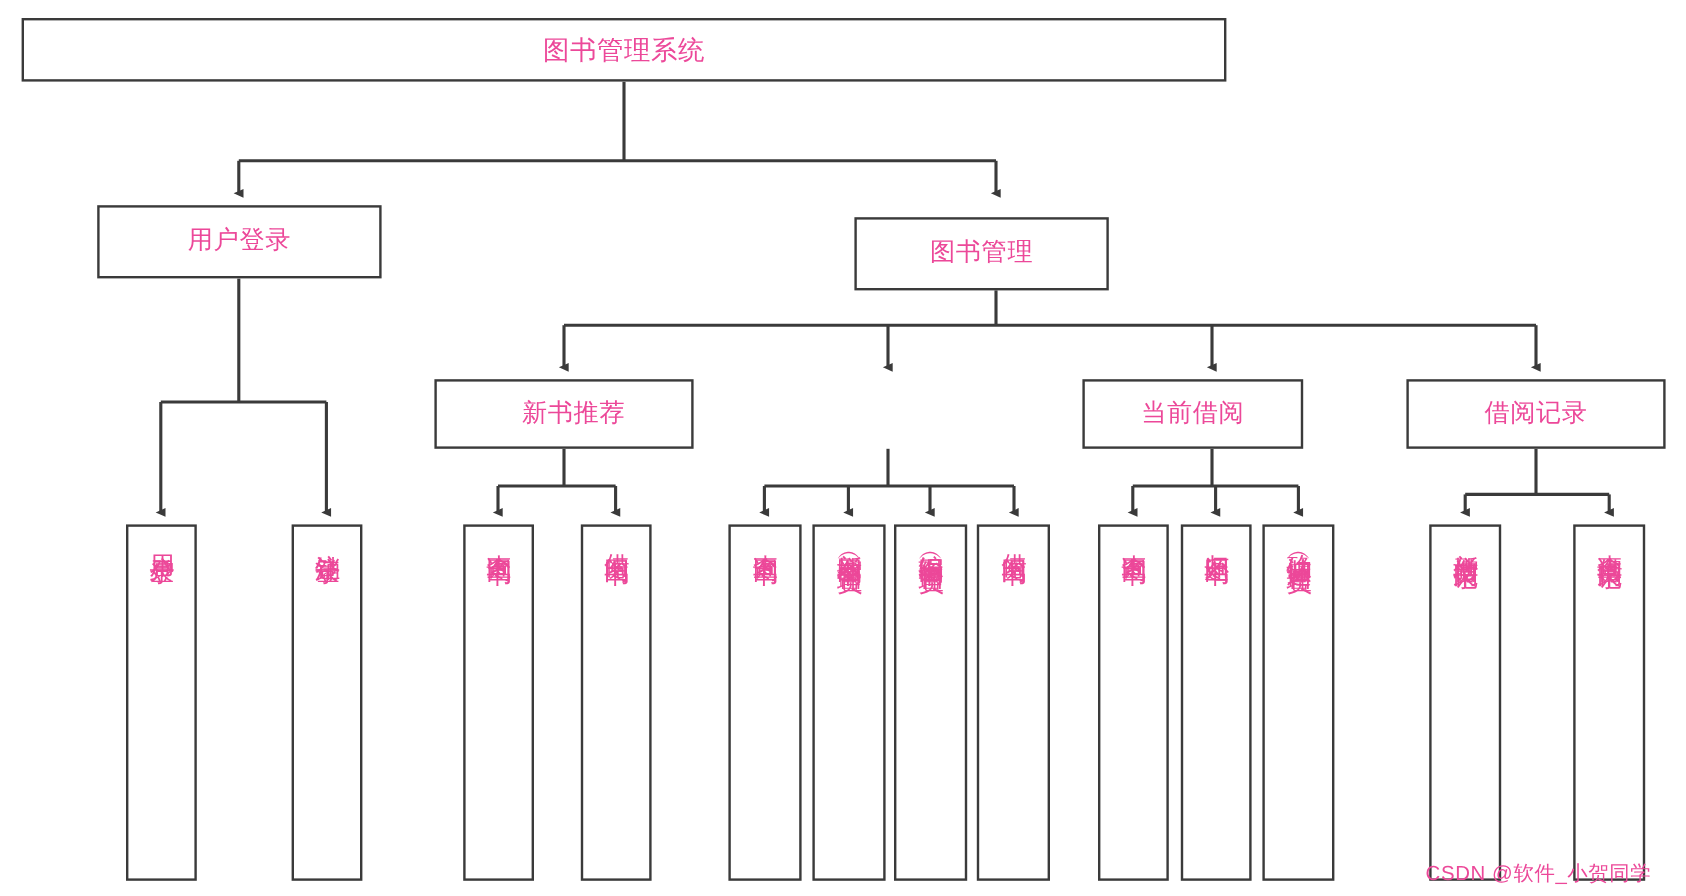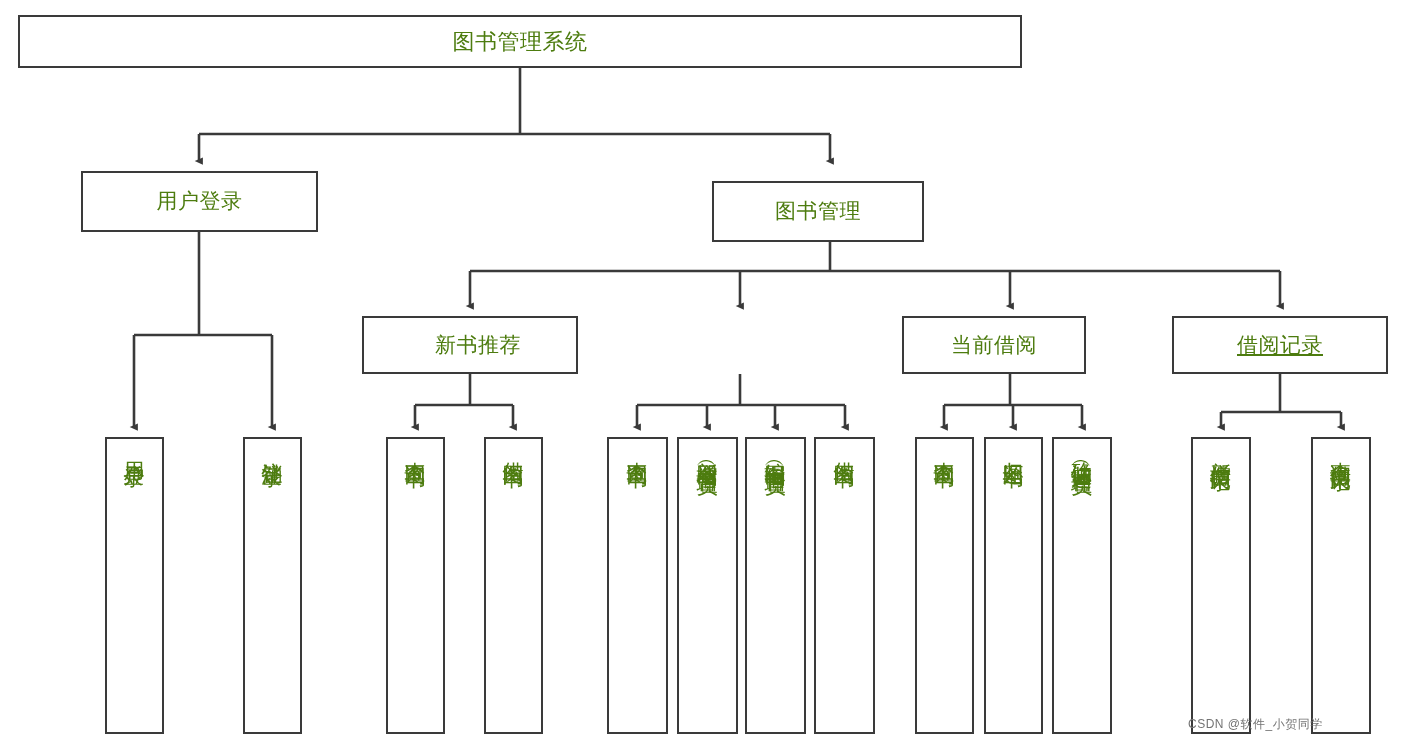--- a/index.html
+++ b/index.html
@@ -28,21 +28,21 @@
     pointer-events: none;
   }
   .node {
     position: absolute;
     box-sizing: border-box;
     background: #ffffff;
     border: 2.5px solid #3a3a3a;
     display: flex;
     align-items: center;
     justify-content: center;
-    color: #4d7c0f;
+    color: #ec4899;
   }
   .node .label {
     display: block;
     text-align: center;
     line-height: 1.18;
     letter-spacing: 0.5px;
   }
   .node.horizontal .label {
     writing-mode: horizontal-tb;
     font-size: 21px;
@@ -54,22 +54,22 @@
   .node.vertical .label {
     writing-mode: vertical-rl;
     text-orientation: upright;
     font-size: 21px;
     letter-spacing: 2px;
     line-height: 1;
   }
   .node.root .label { font-size: 22px; }
   .watermark {
     position: absolute;
-    color: #737373;
-    font-size: 12px;
+    color: #ec4899;
+    font-size: 17px;
     letter-spacing: 0.5px;
     white-space: nowrap;
     user-select: none;
   }
 </style>
 </head>
 <body>
 
 <div id="diagram-root">
 
@@ -133,21 +133,21 @@
   <div class="node horizontal" style="left:712px; top:181px; width:212px; height:61px;">
     <span class="label">图书管理</span>
   </div>
 
   <div class="node horizontal" style="left:362px; top:316px; width:216px; height:58px;padding-left:16px;">
     <span class="label">新书推荐</span>
   </div>
   <div class="node horizontal" style="left:902px; top:316px; width:184px; height:58px;">
     <span class="label">当前借阅</span>
   </div>
-  <div class="node horizontal" style="left:1172px; top:316px; width:216px; height:58px;text-decoration:underline;">
+  <div class="node horizontal" style="left:1172px; top:316px; width:216px; height:58px;">
     <span class="label">借阅记录</span>
   </div>
 
   <div class="node vertical" style="left:105px; top:437px; width:59px; height:297px;">
     <span class="label">用户登录</span>
   </div>
   <div class="node vertical" style="left:243px; top:437px; width:59px; height:297px;">
     <span class="label">注销登录</span>
   </div>
   <div class="node vertical" style="left:386px; top:437px; width:59px; height:297px;">

